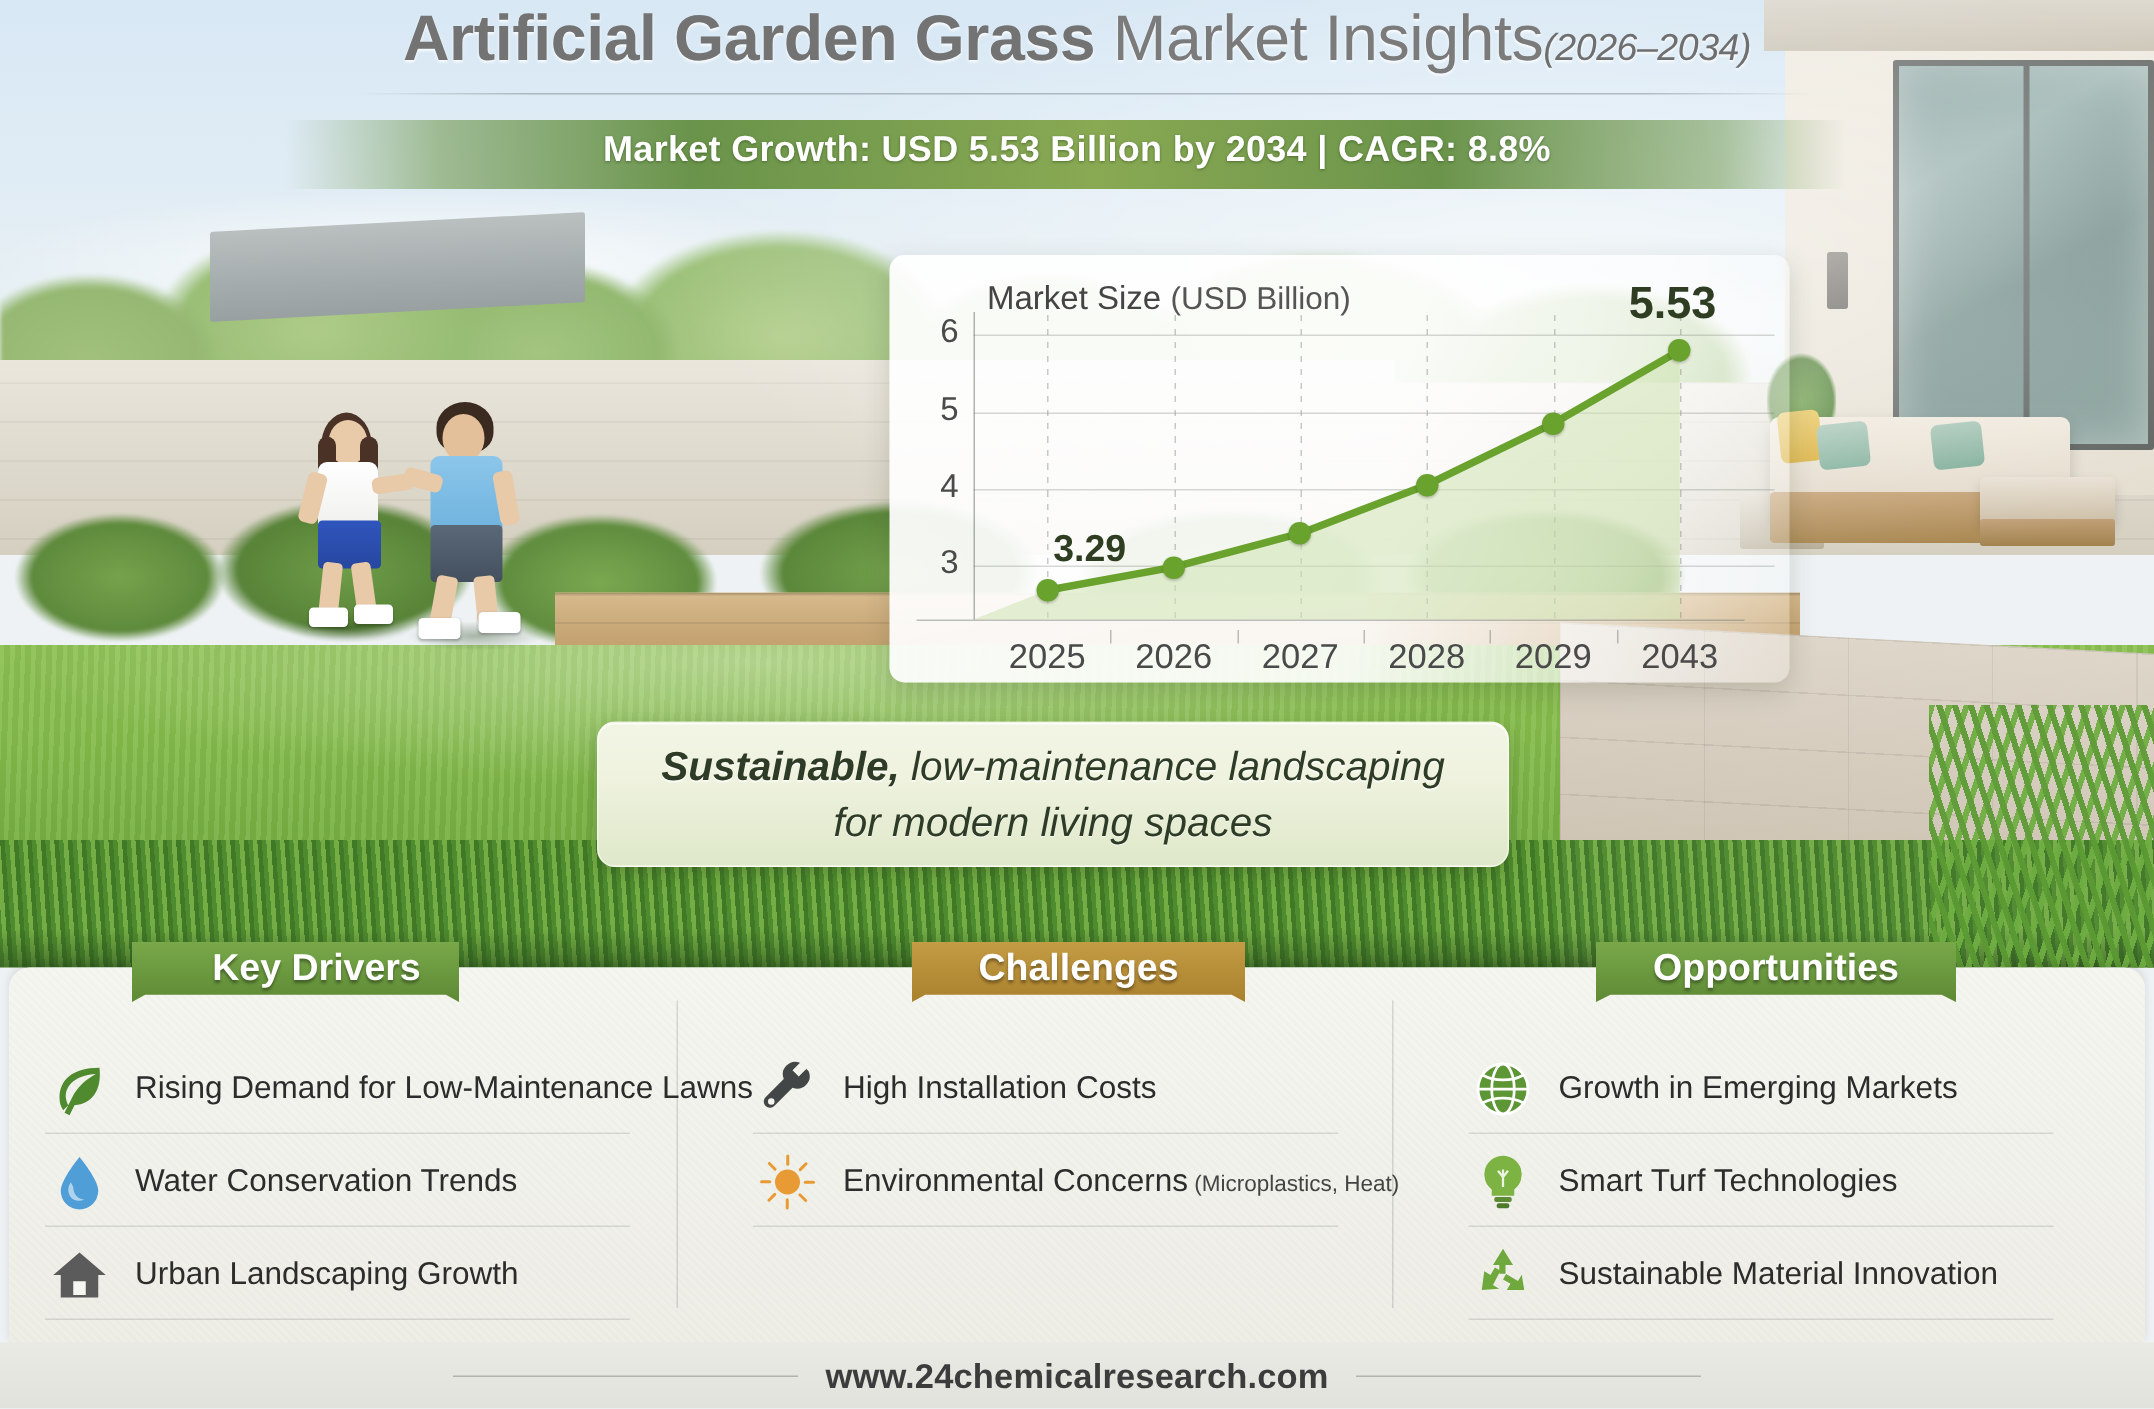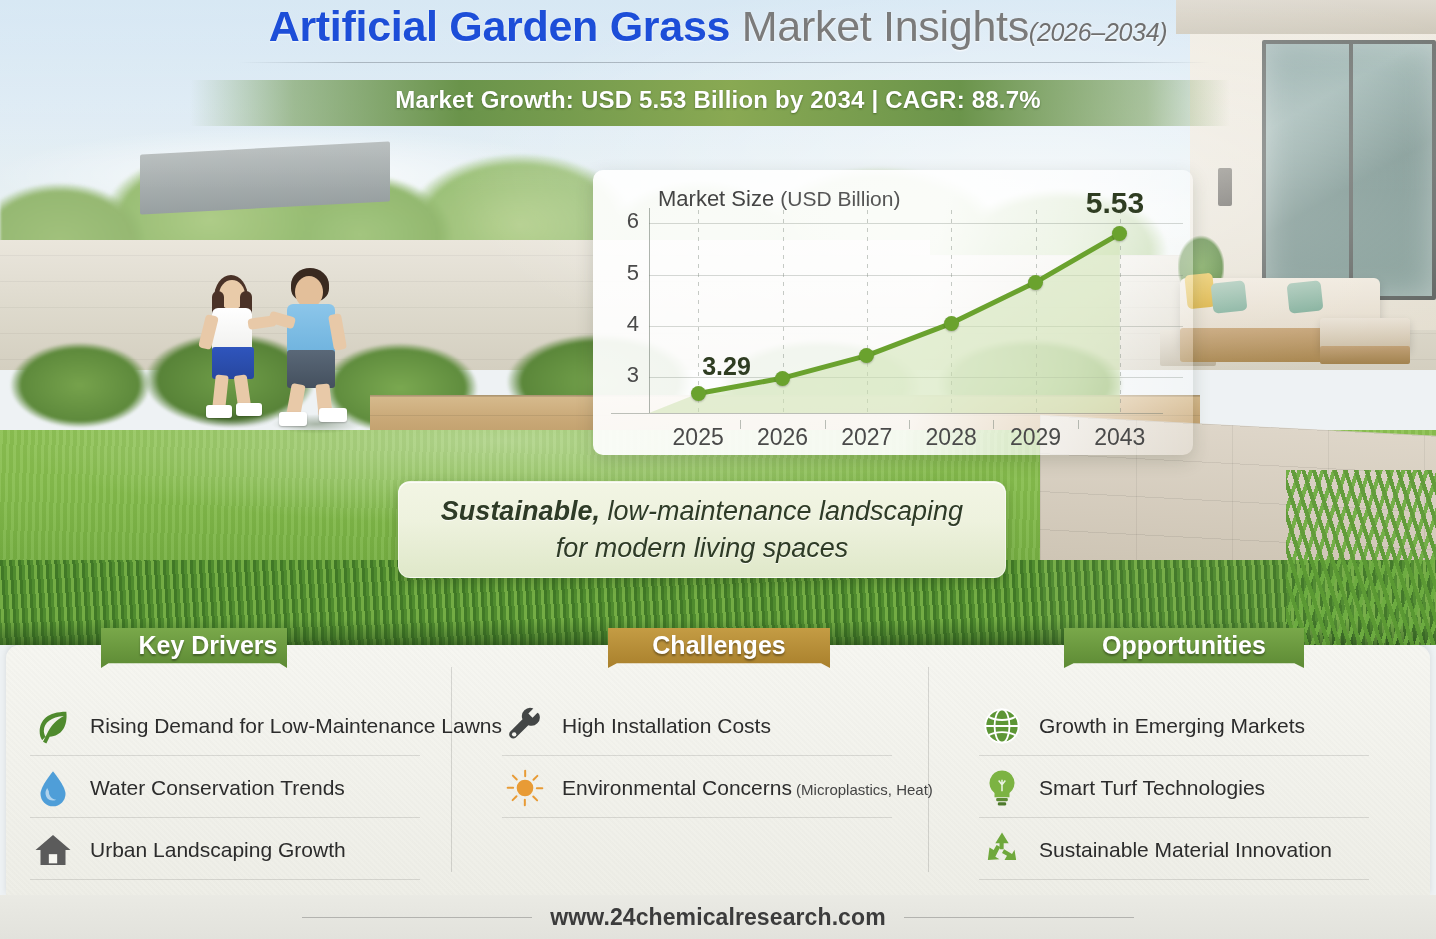--- a/index.html
+++ b/index.html
@@ -203,21 +203,21 @@
       linear-gradient(rgba(255,255,255,.18), rgba(255,255,255,0) 30%);
     pointer-events:none;
   }
 
   
   .title{
     position:absolute; left:0; top:2px; width:1436px; text-align:center;
     font-size:43px; letter-spacing:-.3px; white-space:nowrap;
     text-shadow:0 1px 2px rgba(255,255,255,.9);
   }
-  .title .strong{ color:#1d4ed8; font-weight:bold; font-stretch:condensed; }
+  .title .strong{ color:#737373; font-weight:bold; font-stretch:condensed; }
   .title .light{ color:#7b7b7b; }
   .title .years{ color:#6f6f6f; font-size:25px;font-style:italic; }
   .title-rule{
     position:absolute; left:238px; top:62px; width:972px; height:1px;
     background:linear-gradient(90deg, rgba(140,150,160,0), rgba(130,140,150,.55) 12%, rgba(130,140,150,.55) 88%, rgba(140,150,160,0));
   }
   .growth-band{
     position:absolute; left:190px; top:80px; width:1040px; height:46px;
     background:linear-gradient(90deg,
        rgba(110,150,70,0) 0%,
@@ -380,21 +380,21 @@
     <div class="turf-edge"></div>
     <div class="tuft"></div>
     <div class="haze"></div>
   </div>
 
   <div class="title">
     <span class="strong">Artificial Garden Grass</span><span class="light"> Market Insights</span><span class="years">(2026–2034)</span>
   </div>
   <div class="title-rule"></div>
   <div class="growth-band"></div>
-  <div class="growth-text">Market Growth: USD 5.53 Billion by 2034 | CAGR: 88.7%</div>
+  <div class="growth-text">Market Growth: USD 5.53 Billion by 2034 | CAGR: 8.8%</div>
 
   <div class="chart-card">
     <div class="chart-inner">
       <div class="axis-title">
         <span>Market Size</span>
         <span class="unit">(USD Billion)</span>
       </div>
       <div id="chart-layers">
           <div class="grid-line" style="left: 56px; width: 534px; top: 207.125px;"></div>
           <div class="y-label" style="left: 22px; top: 192.125px;">3</div>
@@ -444,21 +444,21 @@
   <div class="tagline">
     <div class="tagline-text">
       <span class="b">Sustainable,</span><span> low-maintenance landscaping</span><br>
       <span>for modern living spaces</span>
     </div>
   </div>
 
   <div class="panel">
     <div id="columns">
         <div class="col" style="left: 6px;">
-          <div class="ribbon green" style="left: 89px; width: 186px; padding-left: 28px;">
+          <div class="ribbon green" style="left: 76px; width: 218px; padding-left: 28px;">
             <span>Key Drivers</span>
           </div>
           <div class="item" style="top: 52px;">
             <span class="ico">
               <svg width="40" height="40" viewBox="0 0 48 48">
                 <path d="M40 7C18 7 8 17 8 31c0 4 1 7 3 10l4-4c-1-2-2-5-2-7 0-10 9-17 24-18-9 5-15 11-19 19l-6 12 4 2 4-8c14-1 22-12 20-30z" fill="#4f8a2e"></path>
               </svg>
             </span>
             <span class="item-text">Rising Demand for Low-Maintenance Lawns</span>
           </div>

